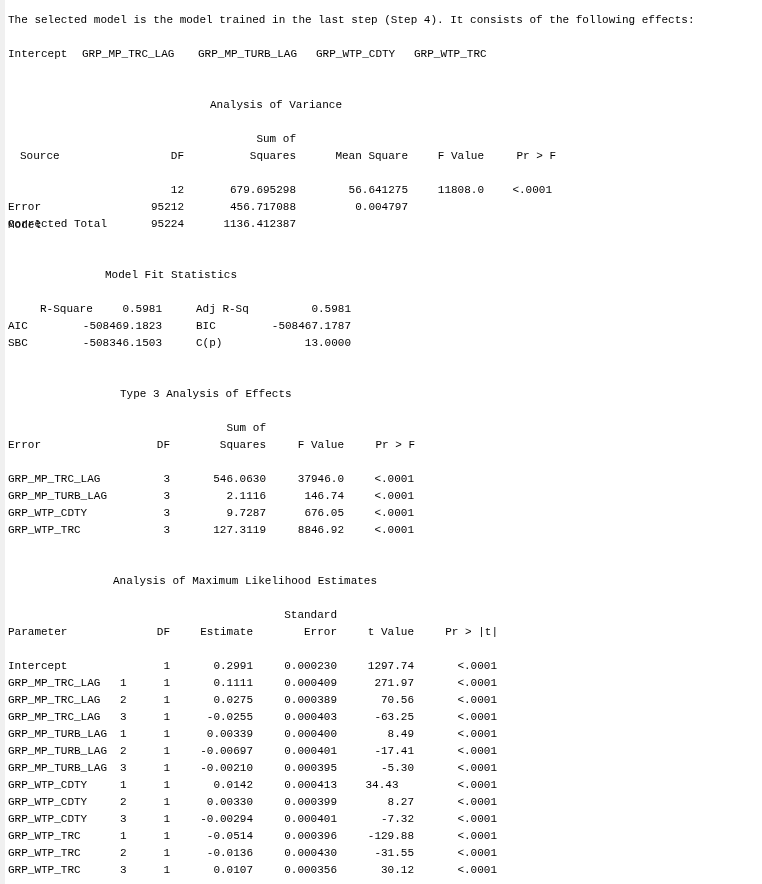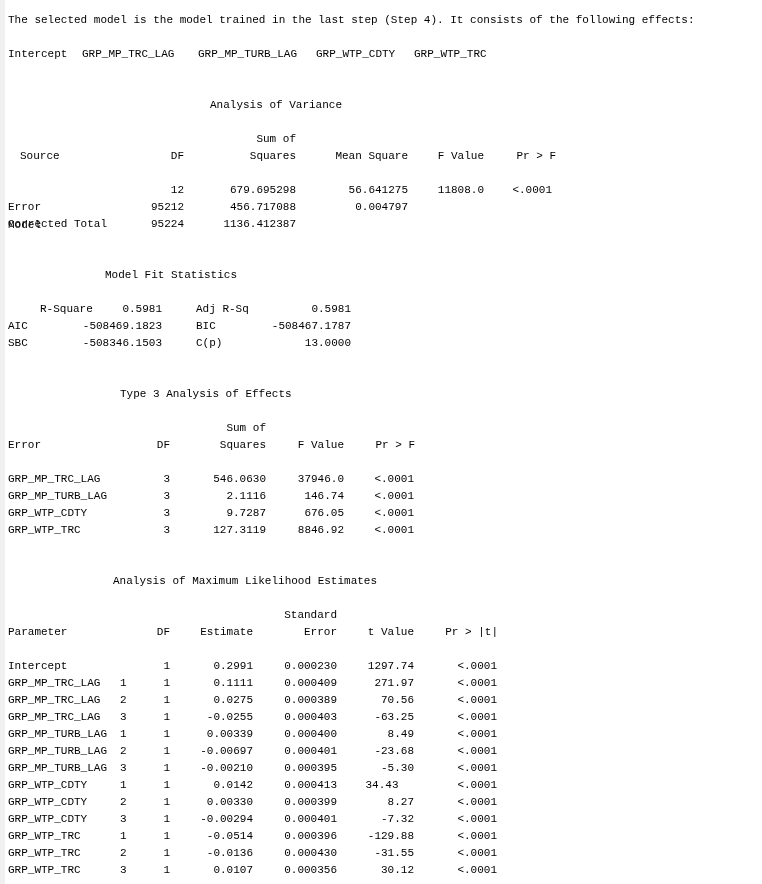--- a/index.html
+++ b/index.html
@@ -195,21 +195,21 @@
         <div class="t r" style="left: 266px; top: 726px; width: 71px;">0.000400</div>
         <div class="t r" style="left: 350px; top: 726px; width: 64px;">8.49</div>
         <div class="t r" style="left: 440px; top: 726px; width: 57px;">&lt;.0001</div>
       </div>
       <div>
         <div class="t" style="left: 8px; top: 743px;">GRP_MP_TURB_LAG</div>
         <div class="t" style="left: 120px; top: 743px; width: 10px;">2</div>
         <div class="t r" style="left: 140px; top: 743px; width: 30px;">1</div>
         <div class="t r" style="left: 180px; top: 743px; width: 73px;">-0.00697</div>
         <div class="t r" style="left: 266px; top: 743px; width: 71px;">0.000401</div>
-        <div class="t r" style="left: 350px; top: 743px; width: 64px;">-23.68</div>
+        <div class="t r" style="left: 350px; top: 743px; width: 64px;">-17.41</div>
         <div class="t r" style="left: 440px; top: 743px; width: 57px;">&lt;.0001</div>
       </div>
       <div>
         <div class="t" style="left: 8px; top: 760px;">GRP_MP_TURB_LAG</div>
         <div class="t" style="left: 120px; top: 760px; width: 10px;">3</div>
         <div class="t r" style="left: 140px; top: 760px; width: 30px;">1</div>
         <div class="t r" style="left: 180px; top: 760px; width: 73px;">-0.00210</div>
         <div class="t r" style="left: 266px; top: 760px; width: 71px;">0.000395</div>
         <div class="t r" style="left: 350px; top: 760px; width: 64px;">-5.30</div>
         <div class="t r" style="left: 440px; top: 760px; width: 57px;">&lt;.0001</div>

